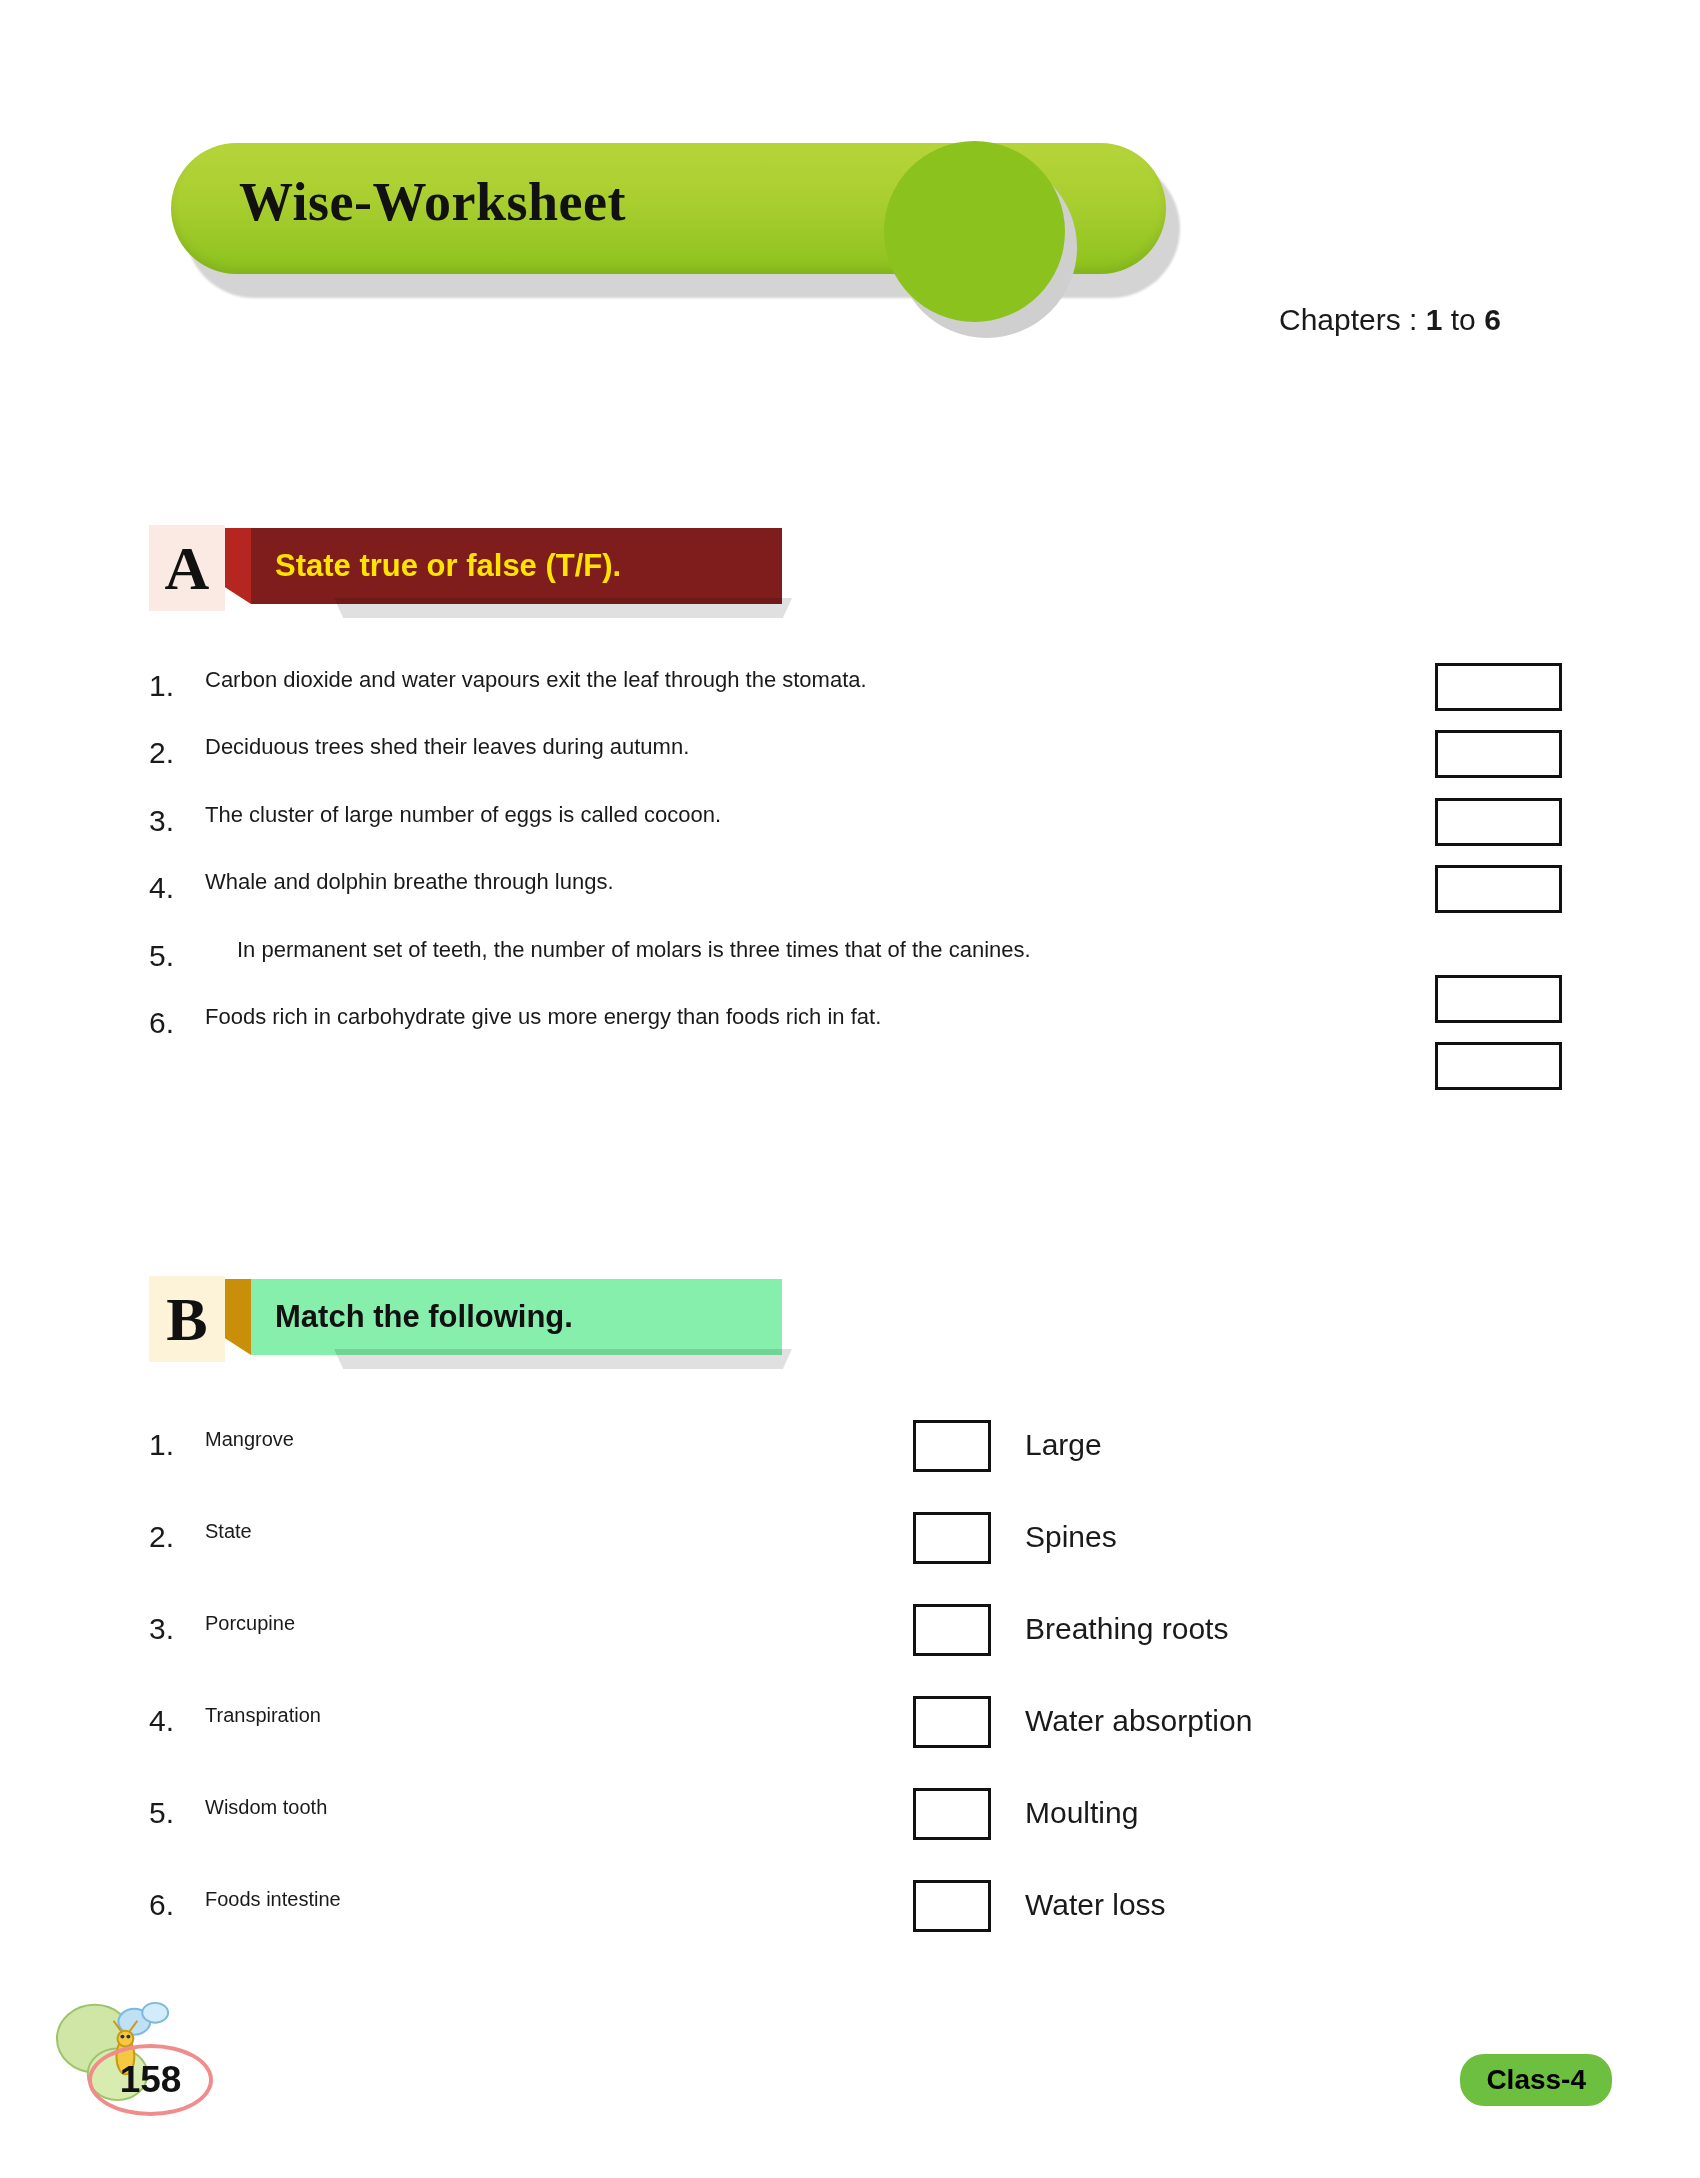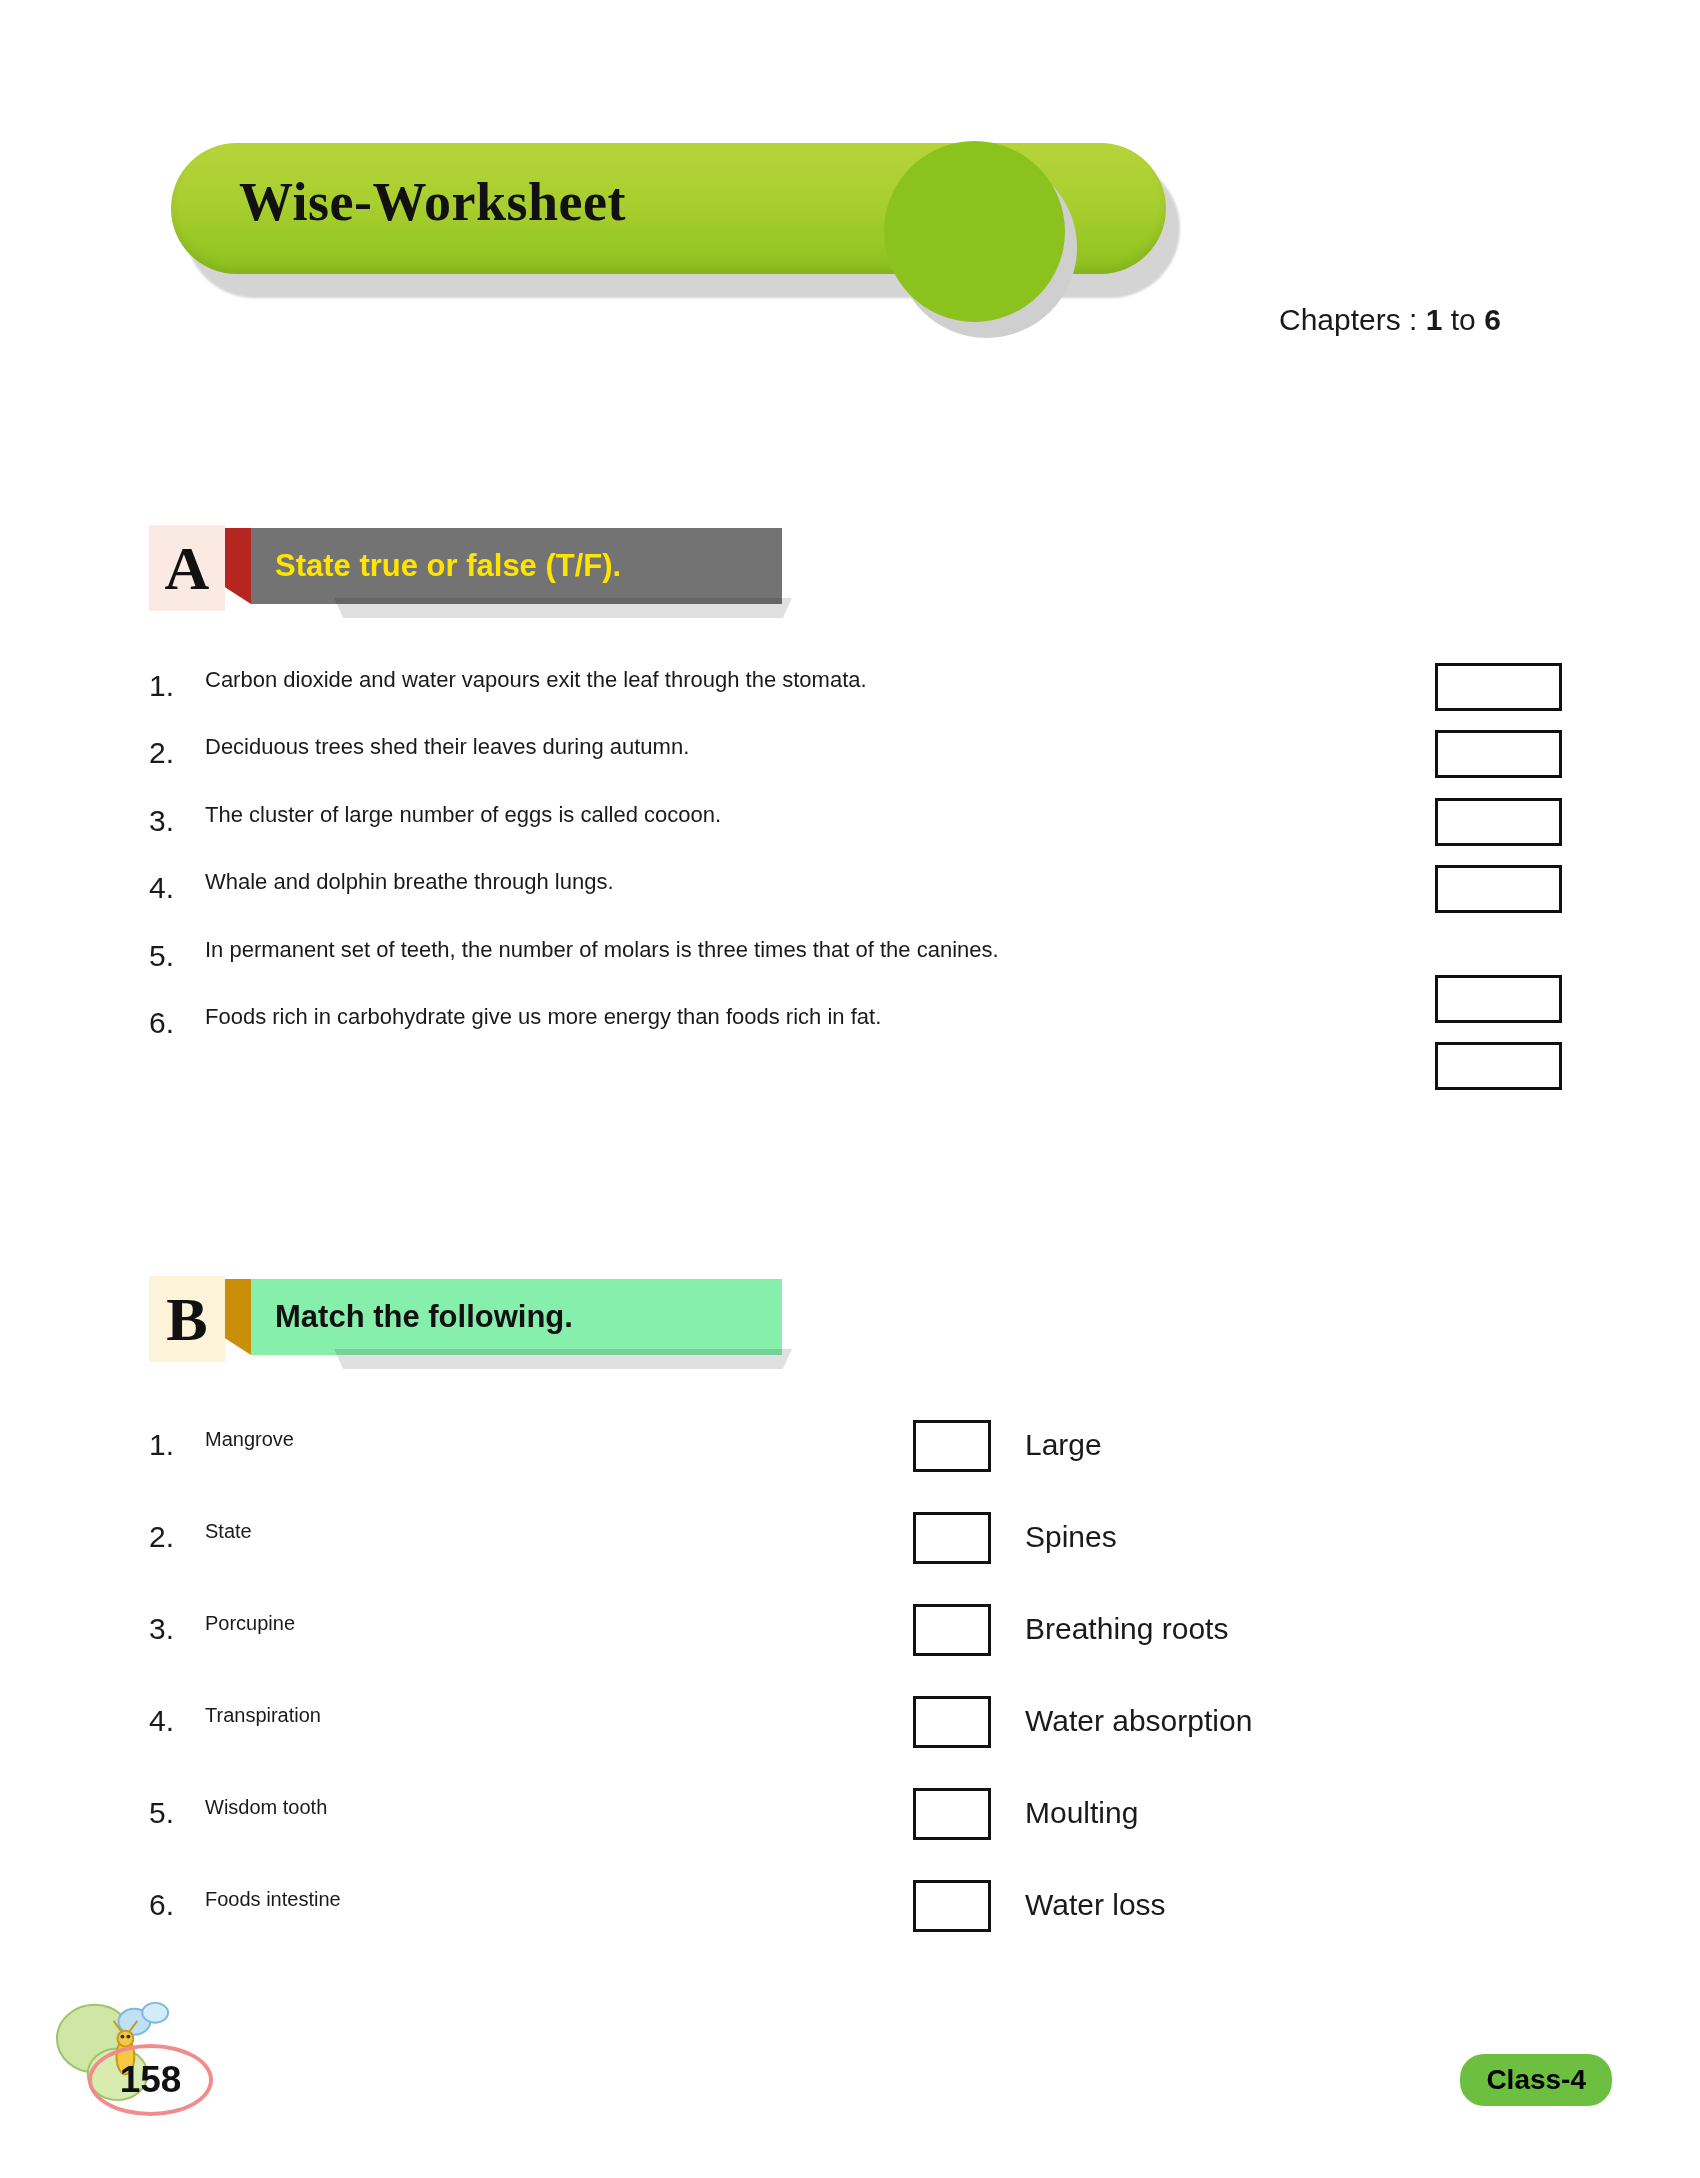--- a/index.html
+++ b/index.html
@@ -133,21 +133,21 @@
     bottom: -14px;
     width: 458px;
     height: 20px;
     background: rgba(0,0,0,0.12);
     clip-path: polygon(0 0, 100% 0, 98% 100%, 2% 100%);
   }
   .sec-label {
     font-size: 31px;
     font-weight: bold;
   }
-  .ribbon-a .body { background: #737373; align-items: center; }
+  .ribbon-a .body { background: #7f1d1d; align-items: center; }
   .ribbon-a .fold { background: #b52620; }
   .ribbon-a .sec-label { color: #ffe400; }
   .ribbon-b .body { background: #86efac; }
   .ribbon-b .fold { background: #c98f08; }
   .ribbon-b .sec-label { color: #111111; }
 
   
   .q-list {
     position: absolute;
     left: 149px;
@@ -305,21 +305,21 @@
   </div>
 
   <div class="q-row" style="margin-bottom:26px;">
     <div class="q-num">4.</div>
     <div class="q-text">Whale and dolphin breathe through lungs.</div>
     <div class="tf-box" style="top:-2px;"></div>
   </div>
 
   <div class="q-row" style="margin-bottom:26px;">
     <div class="q-num">5.</div>
-    <div class="q-text" style="max-width:1104px;">In permanent set of teeth, the number of molars is three times that of the canines.</div>
+    <div class="q-text" style="max-width:1104px;margin-left:32px;">In permanent set of teeth, the number of molars is three times that of the canines.</div>
     <div class="tf-box" style="top:40px;"></div>
   </div>
 
   <div class="q-row">
     <div class="q-num">6.</div>
     <div class="q-text" style="max-width:1144px;">Foods rich in carbohydrate give us more energy than foods rich in fat.</div>
     <div class="tf-box" style="top:40px;"></div>
   </div>
 
 </div>

